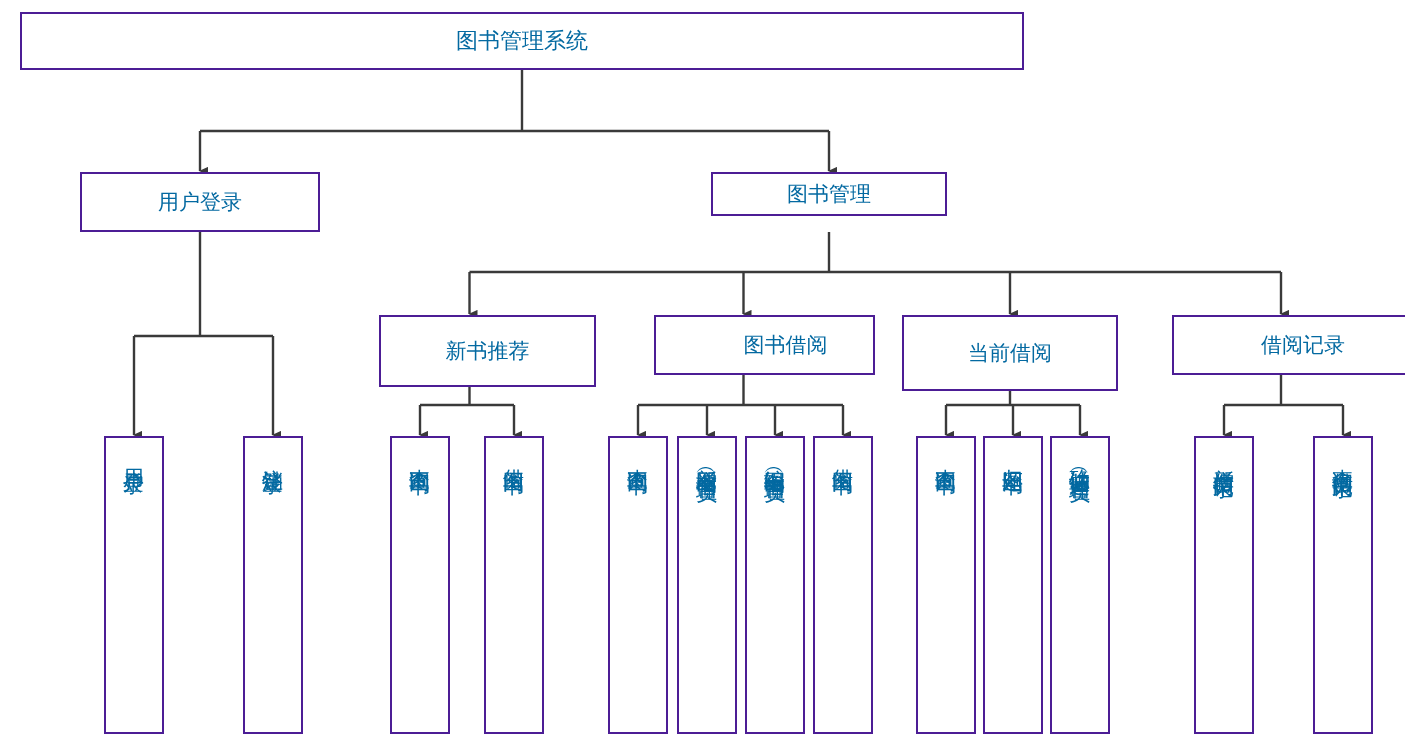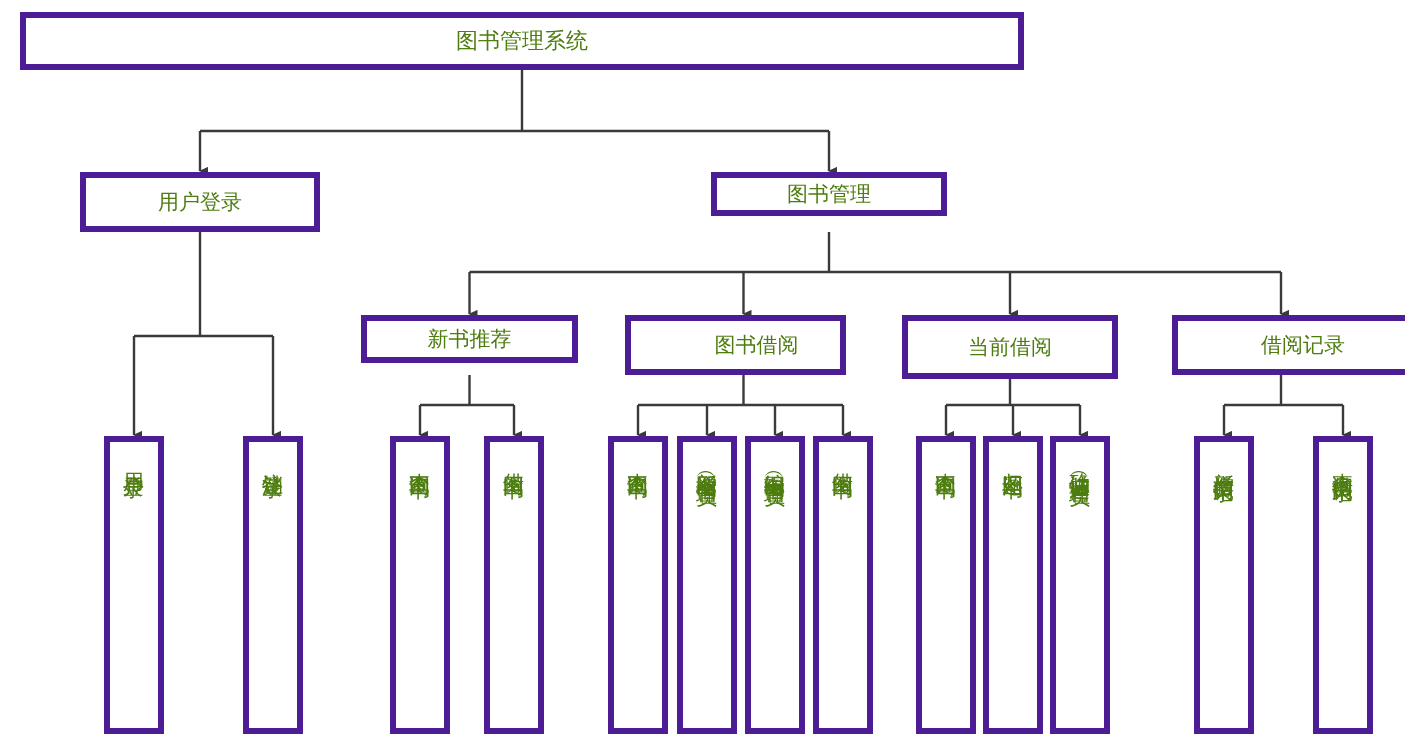--- a/index.html
+++ b/index.html
@@ -22,25 +22,25 @@
     left: 0;
     top: 0;
     width: 1405px;
     height: 747px;
     pointer-events: none;
   }
   .node {
     position: absolute;
     box-sizing: border-box;
     background: #ffffff;
-    border: 6px solid #4c1d95;
+    border: 2px solid #4c1d95;
     display: flex;
     align-items: center;
     justify-content: center;
-    color: #4d7c0f;
+    color: #0369a1;
   }
   .node-label {
     text-align: center;
     line-height: 1.15;
     white-space: pre;
   }
   .node.horizontal .node-label {
     font-size: 21px;
   }
   .node.root .node-label {
@@ -119,27 +119,27 @@
   <div id="nodes-layer">
       <div class="node horizontal root" style="left: 20px; top: 12px; width: 1004px; height: 58px;">
         <span class="node-label">图书管理系统</span>
       </div>
       <div class="node horizontal level-2" style="left: 80px; top: 172px; width: 240px; height: 60px;">
         <span class="node-label">用户登录</span>
       </div>
       <div class="node horizontal level-2" style="left: 711px; top: 172px; width: 236px; height: 44px;">
         <span class="node-label">图书管理</span>
       </div>
-      <div class="node horizontal level-3" style="left: 361px; top: 315px; width: 217px; height: 48px;">
+      <div class="node horizontal level-3" style="left: 379px; top: 315px; width: 217px; height: 72px;">
         <span class="node-label">新书推荐</span>
       </div>
-      <div class="node horizontal level-3" style="left: 625px; top: 315px; width: 221px; height: 60px; padding-left: 42px;">
+      <div class="node horizontal level-3" style="left: 654px; top: 315px; width: 221px; height: 60px; padding-left: 42px;">
         <span class="node-label">图书借阅</span>
       </div>
-      <div class="node horizontal level-3" style="left: 902px; top: 315px; width: 216px; height: 64px;">
+      <div class="node horizontal level-3" style="left: 902px; top: 315px; width: 216px; height: 76px;">
         <span class="node-label">当前借阅</span>
       </div>
       <div class="node horizontal level-3" style="left: 1172px; top: 315px; width: 243px; height: 60px; padding-left: 19px;">
         <span class="node-label">借阅记录</span>
       </div>
       <div class="node vertical leaf" style="left: 104px; top: 436px; width: 60px; height: 298px;">
         <span class="node-label">用户登录</span>
       </div>
       <div class="node vertical leaf" style="left: 243px; top: 436px; width: 60px; height: 298px;">
         <span class="node-label">注销登录</span>

